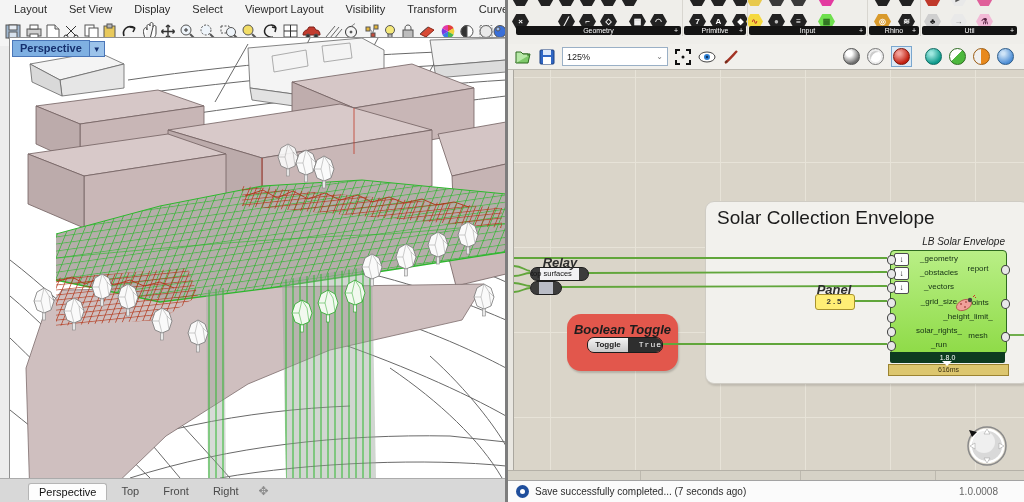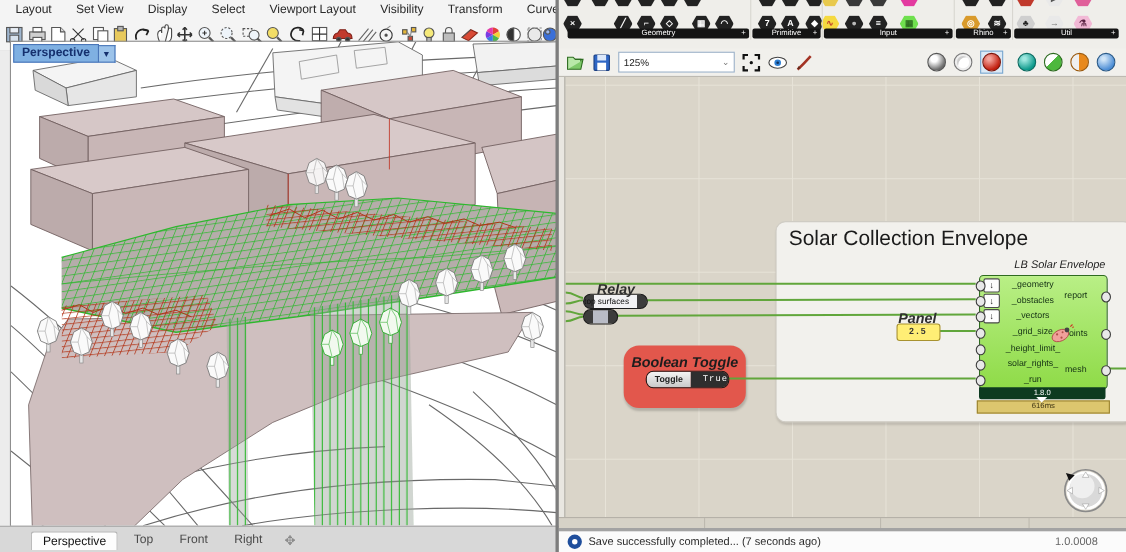--- a/index.html
+++ b/index.html
@@ -89,21 +89,21 @@
     text-align:center;line-height:11px;z-index:4;border-radius:0 0 2px 2px;}
   #notch{left:434px;top:291px;width:0;height:0;border-left:5px solid transparent;border-right:5px solid transparent;
     border-top:5px solid #fff;z-index:5;}
   #runbar{left:380px;top:294px;width:119px;height:10px;background:#dcc66e;border:1px solid #9b8330;color:#3a3010;
     font-size:7px;text-align:center;line-height:10px;z-index:4;}
 
   #navball{left:455px;top:352px;width:46px;height:46px;z-index:5;}
 
   #gh-botstrip{left:0;top:470px;width:516px;height:10px;background:#d6d2c7;border-top:1px solid #b5b1a8;}
   #gh-botstrip i{position:absolute;top:0;width:1px;height:10px;background:#bdb9af;}
-  #gh-status{left:0;top:480px;width:516px;height:22px;background:#fbfbfb;border-top:3px solid #a3a3a3;
+  #gh-status{left:0;top:480px;width:516px;height:22px;background:#fbfbfb;border-top:1px solid #a3a3a3;
     display:flex;align-items:center;font-size:10px;color:#2c2c2c;padding-left:8px;box-sizing:border-box;}
   #gh-status .ico{width:13px;height:13px;border-radius:50%;background:#1f4e9c;margin-right:6px;position:relative;flex:0 0 13px;}
   #gh-status .ico::after{content:"";position:absolute;left:4px;top:4px;width:5px;height:5px;border-radius:50%;background:#fff;}
   #gh-status .ver{margin-left:auto;color:#666;padding-right:26px;}
 </style>
 </head>
 <body>
 
 <div id="app">
 
@@ -547,21 +547,21 @@
         <div class="nub" style="right:-4px;top:14px;"></div>
         <div class="nub" style="right:-4px;top:48px;"></div>
         <div class="nub" style="right:-4px;top:81px;"></div>
         <div class="chip" style="top:2px;">↓</div>
         <div class="chip" style="top:16px;">↓</div>
         <div class="chip" style="top:30px;">↓</div>
         <div class="irow" style="top:3px;">_geometry</div>
         <div class="irow" style="top:17px;">_obstacles</div>
         <div class="irow" style="top:31px;">_vectors</div>
         <div class="irow" style="top:46px;">_grid_size</div>
-        <div class="irow" style="top:61px;">_height_limit_</div>
+        <div class="irow" style="top:61px;margin-left:29px;">_height_limit_</div>
         <div class="irow" style="top:75px;">solar_rights_</div>
         <div class="irow" style="top:89px;">_run</div>
         <div class="orow" style="top:13px;">report</div>
         <div class="orow" style="top:47px;">points</div>
         <div class="orow" style="top:80px;">mesh</div>
         <svg width="24" height="20" style="position:absolute;left:62px;top:42px;">
           <ellipse cx="11" cy="12" rx="8" ry="5" transform="rotate(-25 11 12)" fill="#f0a09a" stroke="#b05048" stroke-width="0.8"></ellipse>
           <circle cx="17" cy="7" r="2.2" fill="#444"></circle>
           <circle cx="8" cy="11" r="1" fill="#b05048"></circle>
             <circle cx="12" cy="14" r="1" fill="#b05048"></circle>

